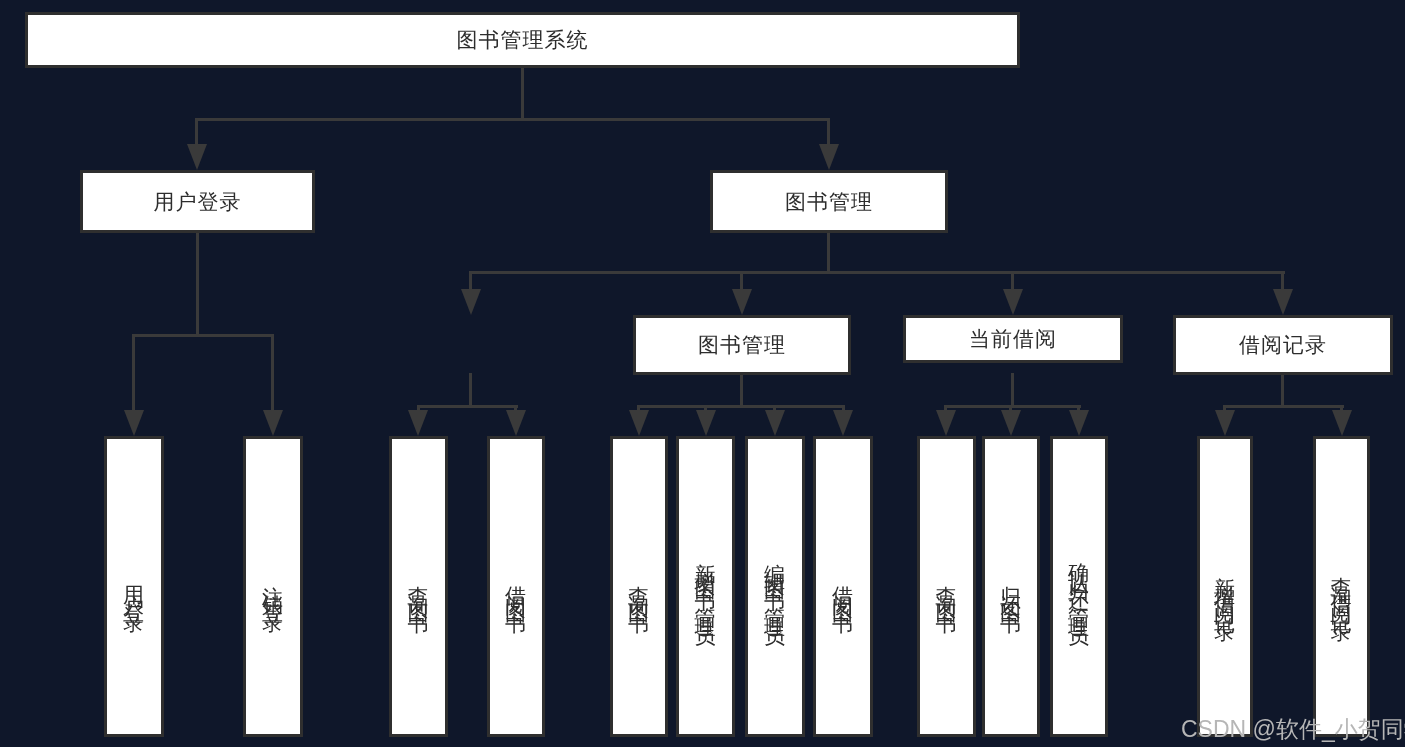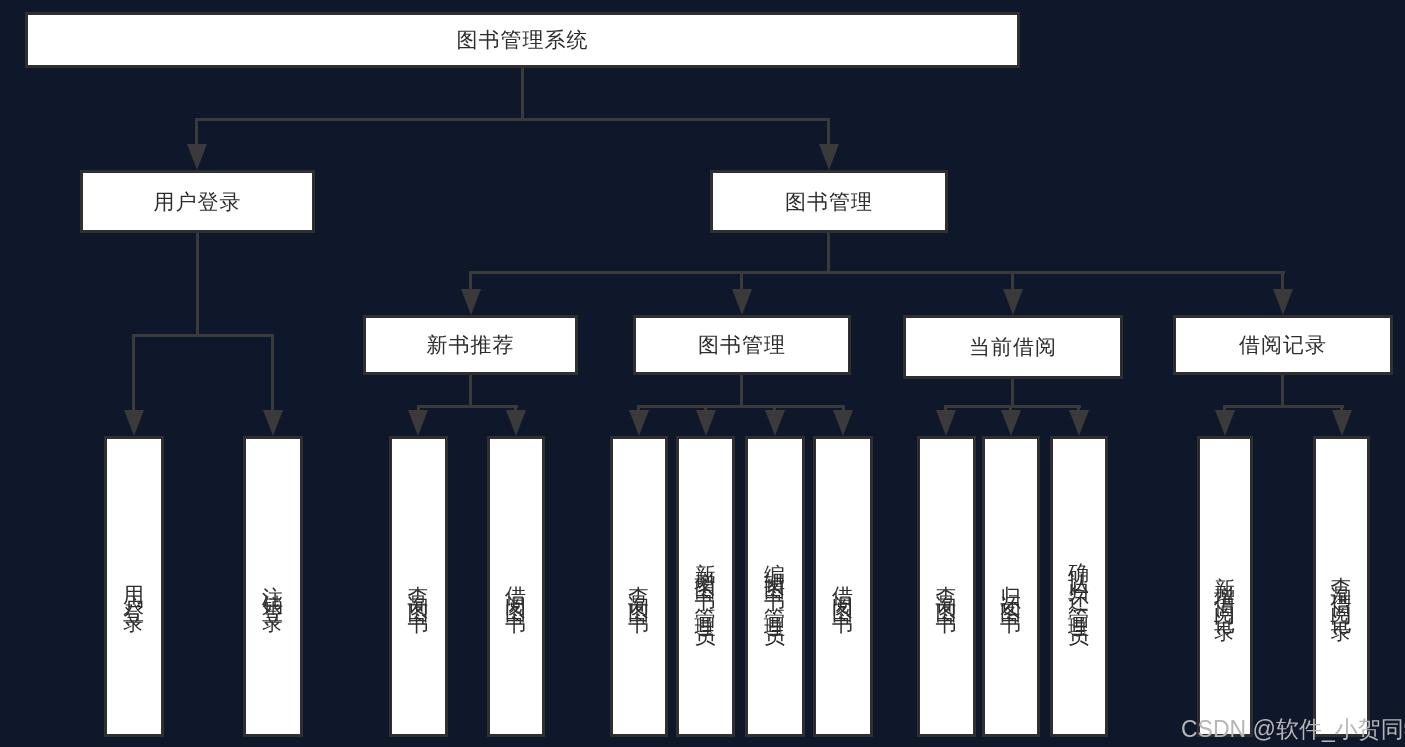--- a/index.html
+++ b/index.html
@@ -85,27 +85,24 @@
   <div class="hline" style="left:469px;top:271px;width:816px"></div>
   <div class="vline" style="left:469px;top:271px;height:20px"></div>
   <div class="arrow" style="left:461px;top:289px"></div>
   <div class="vline" style="left:740px;top:271px;height:20px"></div>
   <div class="arrow" style="left:732px;top:289px"></div>
   <div class="vline" style="left:1011px;top:271px;height:20px"></div>
   <div class="arrow" style="left:1003px;top:289px"></div>
   <div class="vline" style="left:1281px;top:271px;height:20px"></div>
   <div class="arrow" style="left:1273px;top:289px"></div>
 
-  <div class="node" style="left:363px;top:315px;width:215px;height:60px">
-    <span>新书推荐</span>
-  </div>
   <div class="node" style="left:633px;top:315px;width:218px;height:60px">
     <span>图书管理</span>
   </div>
-  <div class="node" style="left:903px;top:315px;width:220px;height:64px">
+  <div class="node" style="left:903px;top:315px;width:220px;height:48px">
     <span>当前借阅</span>
   </div>
   <div class="node" style="left:1173px;top:315px;width:220px;height:60px">
     <span>借阅记录</span>
   </div>
 
   <div class="vline" style="left:469px;top:373px;height:35px"></div>
   <div class="hline" style="left:417px;top:405px;width:101px"></div>
   <div class="vline" style="left:417px;top:405px;height:10px"></div>
   <div class="arrow" style="left:408px;top:410px"></div>

